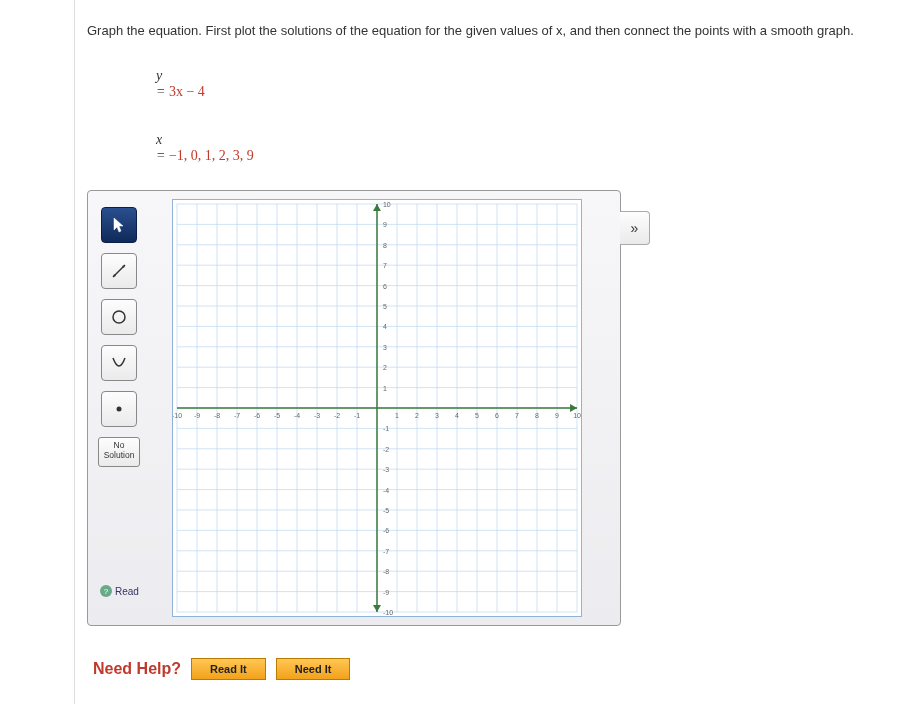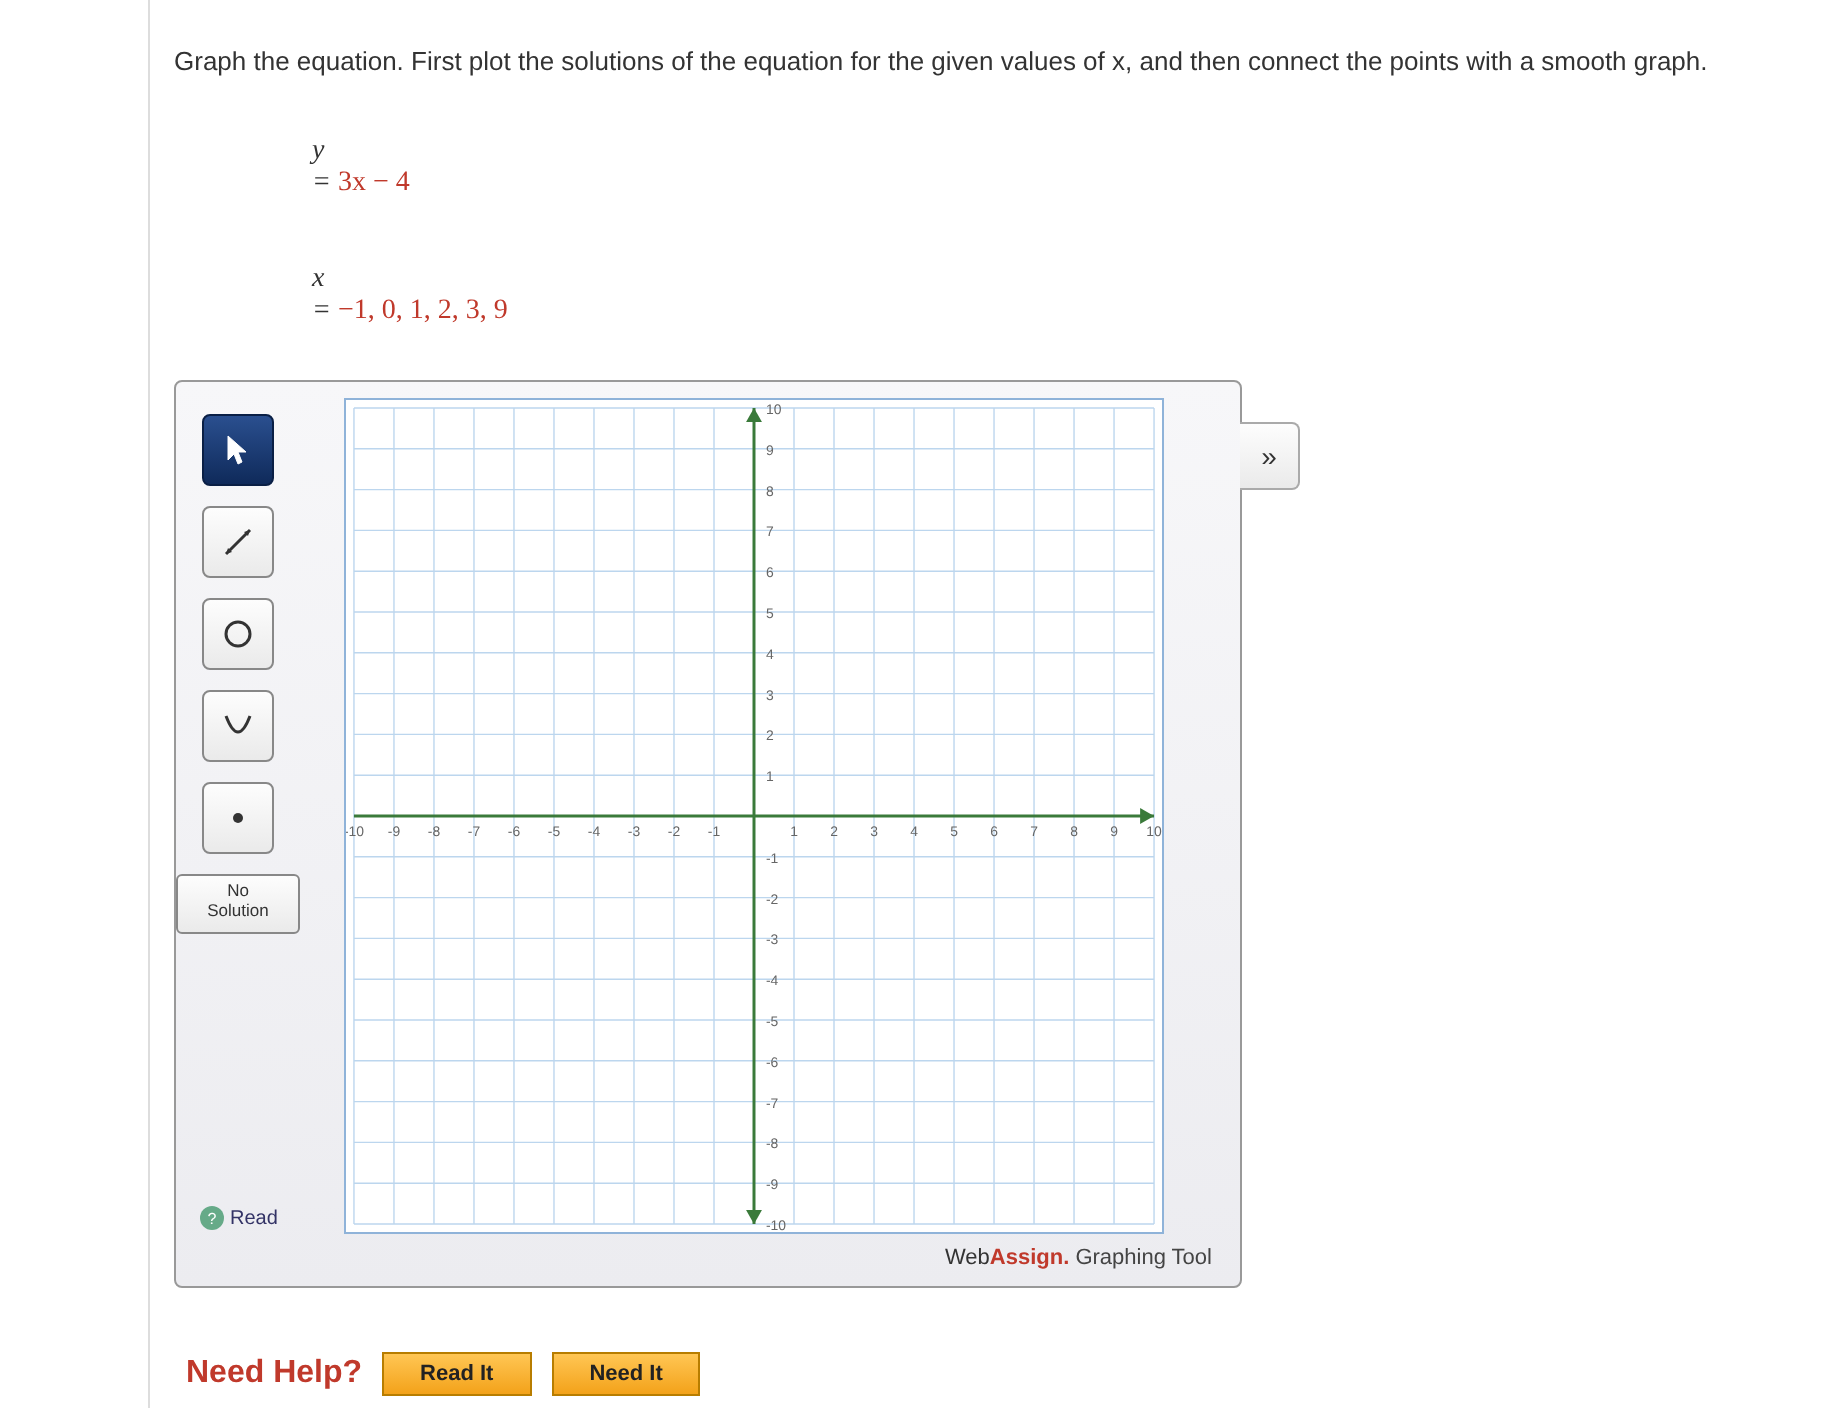--- a/index.html
+++ b/index.html
@@ -63,21 +63,21 @@
     justify-content: center;
     cursor: pointer;
     font-size: 11px;
     color: #333;
   }
   .tool-btn.selected {
     background: linear-gradient(#2a4f8f,#0f2a5a);
     border-color: #0a1f45;
   }
   .no-sol {
-    width: 62px;
+    width: 42px;
     height: 30px;
     font-size: 8.5px;
     line-height: 1.1;
     text-align: center;
     padding: 3px 0;
     border: 1px solid #888;
     border-radius: 3px;
     background: linear-gradient(#fdfdfd,#eaeaea);
     cursor: pointer;
   }
@@ -335,23 +335,20 @@
 
     </div>
 
     <div class="expand-btn">»</div>
 
     <div class="help-link">
       <span class="qicon">?</span>
       <span>Read</span>
     </div>
 
-    <div class="footer-brand">
-      <span class="wa1">Web</span><span class="wa2">Assign.</span><span> Graphing Tool</span>
-    </div>
   </div>
 
   <div class="need-help">
     <span class="need-help-label">Need Help?</span>
     <button class="help-btn">Read It</button>
     <button class="help-btn">Need It</button>
   </div>
 
 </div>
 

